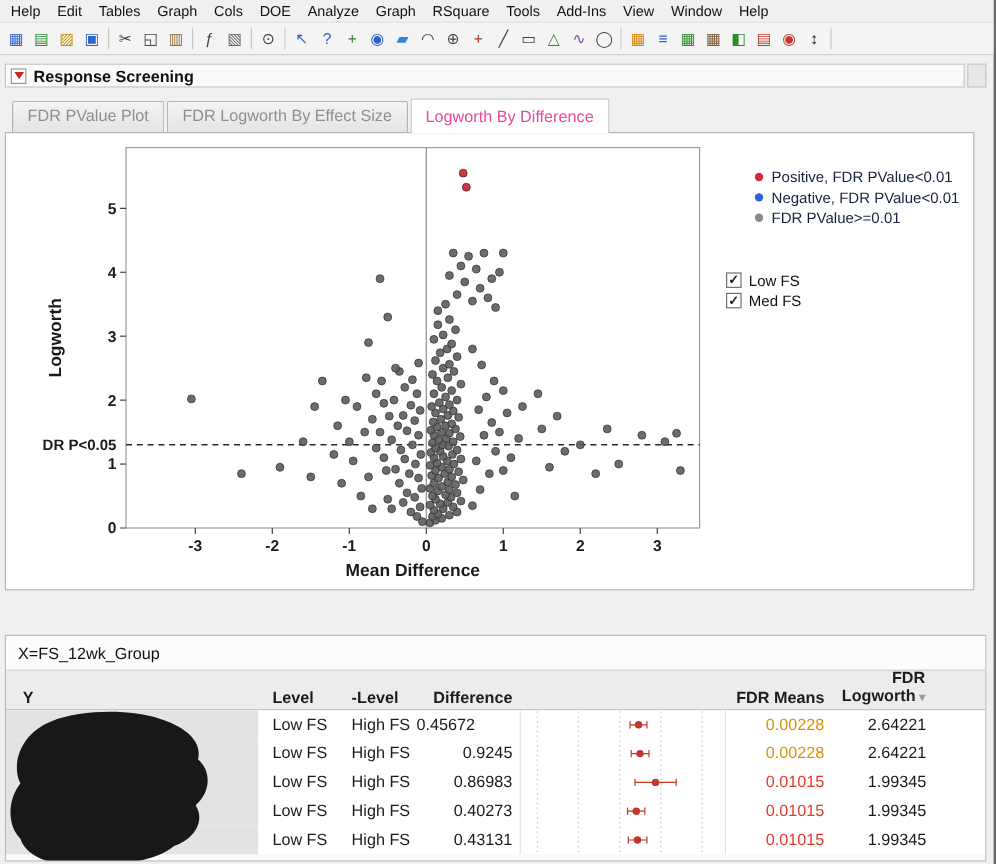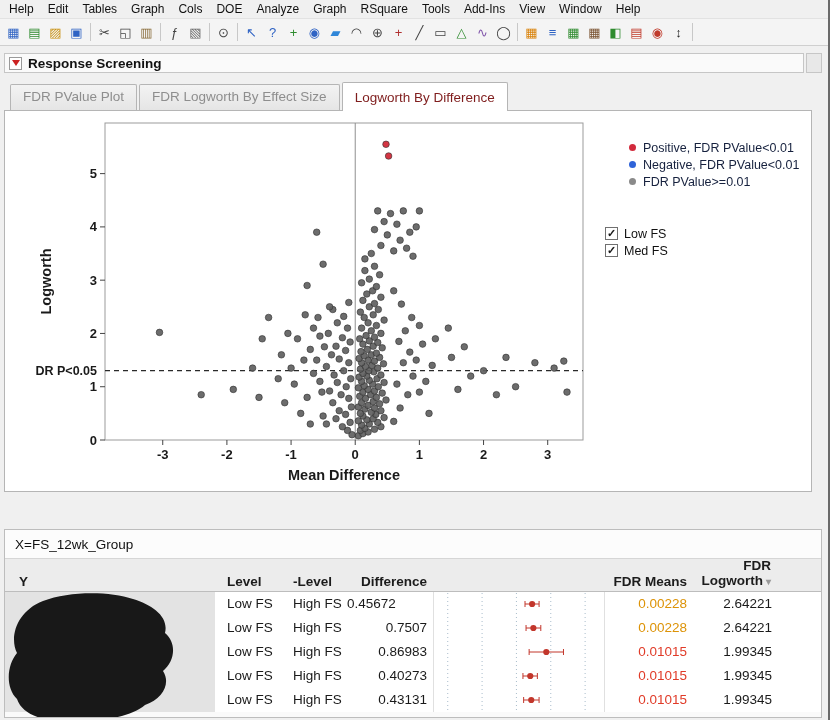--- a/index.html
+++ b/index.html
@@ -28,21 +28,21 @@
                 display:flex; align-items:center; justify-content:center; margin-right:6px; }
   .disclosure .tri { width:0; height:0; border-left:4px solid transparent; border-right:4px solid transparent;
                      border-top:6px solid #cc2222; }
   .outline-title { font-weight:bold; font-size:13.5px; color:#111; }
   .corner-box { width:16px; height:20px; background:#e8e8e8; border:1px solid #c6c6c6; }
   
   .tabs { display:flex; gap:2px; margin:8px 0 0 10px; height:29px; align-items:flex-end; position:relative; z-index:2; }
   .tab { padding:4px 12px 6px 12px; background:linear-gradient(#f3f3f3,#e5e5e5);
          border:1px solid #b5b5b5; border-bottom:none; border-radius:2px 2px 0 0;
          font-size:13.5px; color:#8e8e8e; white-space:nowrap; cursor:default; }
-  .tab.active { background:#fff; color:#7f1d1d; padding-top:7px; margin-bottom:-1px; }
+  .tab.active { background:#fff; color:#ec4899; padding-top:7px; margin-bottom:-1px; }
   
   .content-panel { margin:0 16px 0 4px; background:#fff; border:1px solid #b5b5b5; height:382px; position:relative; }
   .legend { position:absolute; left:624px; top:28px; width:215px; }
   .legend-item { display:flex; align-items:center; height:17px; font-size:12.5px; color:#16213e; }
   .legend-dot { width:7px; height:7px; border-radius:50%; margin-right:7px; flex:0 0 auto; }
   .filters { position:absolute; left:600px; top:114px; }
   .filter-item { display:flex; align-items:center; height:17px; font-size:12.5px; color:#111; }
   .cb { width:13px; height:13px; border:1px solid #707070; background:#fff; display:inline-flex;
         align-items:center; justify-content:center; font-size:11px; font-weight:bold; color:#1a1a1a;
         margin-right:6px; flex:0 0 auto; }
@@ -447,21 +447,21 @@
             <line x1="105.09090909090911" y1="9" x2="105.09090909090911" y2="15" stroke="#c2362b" stroke-width="1"></line>
             <circle cx="98.10957575757577" cy="12" r="3.1" fill="#c2362b"></circle>
           </svg></div>
         <div class="cell cell-fdr_pvalue" style="width: 88px; text-align: right; color: rgb(221, 147, 7);">0.00228</div>
         <div class="cell cell-fdr_logworth" style="width: 84px; text-align: right;">2.64221</div>
       </div>
       <div class="trow">
         <div class="cell cell-y" style="width: 210px; text-align: left;"></div>
         <div class="cell cell-level" style="width: 66px; text-align: left;">Low FS</div>
         <div class="cell cell-neg_level" style="width: 66px; text-align: left;">High FS</div>
-        <div class="cell cell-difference" style="width: 86px; text-align: right;">0.7507</div>
+        <div class="cell cell-difference" style="width: 86px; text-align: right;">0.9245</div>
         <div class="cell cell-plot" style="width: 172px; text-align: center;"><svg width="170" height="24">
             <line x1="13.737373737373737" y1="1" x2="13.737373737373737" y2="23" stroke="#a9bcCB" stroke-width="1" stroke-dasharray="1,3"></line>
             <line x1="48.08080808080809" y1="1" x2="48.08080808080809" y2="23" stroke="#a9bcCB" stroke-width="1" stroke-dasharray="1,3"></line>
             <line x1="82.42424242424244" y1="1" x2="82.42424242424244" y2="23" stroke="#a9bcCB" stroke-width="1" stroke-dasharray="1,3"></line>
             <line x1="116.76767676767679" y1="1" x2="116.76767676767679" y2="23" stroke="#a9bcCB" stroke-width="1" stroke-dasharray="1,3"></line>
             <line x1="151.11111111111114" y1="1" x2="151.11111111111114" y2="23" stroke="#a9bcCB" stroke-width="1" stroke-dasharray="1,3"></line>
             <line x1="92.04040404040404" y1="12" x2="106.80808080808082" y2="12" stroke="#c2362b" stroke-width="1"></line>
             <line x1="92.04040404040404" y1="9" x2="92.04040404040404" y2="15" stroke="#c2362b" stroke-width="1"></line>
             <line x1="106.80808080808082" y1="9" x2="106.80808080808082" y2="15" stroke="#c2362b" stroke-width="1"></line>
             <circle cx="99.36929292929294" cy="12" r="3.1" fill="#c2362b"></circle>

